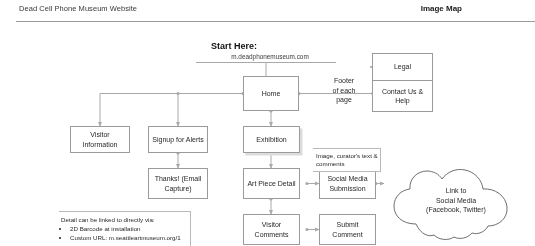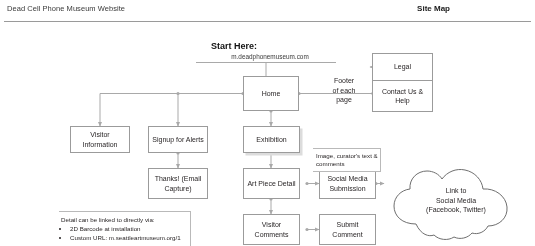--- a/index.html
+++ b/index.html
@@ -12,21 +12,21 @@
     height: 246px;
     overflow: hidden;
     font-family: "Liberation Sans", sans-serif;
     color: #231f20;
     position: relative;
   }
 
   
   #header {
     position: absolute;
-    left: 0; top: 0;
+    left: 12px; top: 0;
     width: 458px; height: 22px;
   }
   #header-left {
     position: absolute;
     left: 7px; top: 4px;
     font-size: 7.5px;
     color: #3a3a3a;
     letter-spacing: .05px;
     white-space: nowrap;
   }
@@ -162,21 +162,21 @@
     font-size: 7px;
     line-height: 9.5px;
     color: #231f20;
   }
 </style>
 </head>
 <body>
 
 <div id="header">
   <div id="header-left">Dead Cell Phone Museum Website</div>
-  <div id="header-right">Site Map</div>
+  <div id="header-right">Image Map</div>
   <div id="header-rule"></div>
 </div>
 
 <div id="canvas">
 
   <svg id="wires" viewBox="0 0 535 224" width="535" height="224">
     <defs>
       <marker id="arw" viewBox="0 0 10 10" refX="8" refY="5" markerWidth="5" markerHeight="5" orient="auto-start-reverse">
         <path d="M 0 1 L 9 5 L 0 9 z" fill="#a9a9a9"></path>
       </marker>

